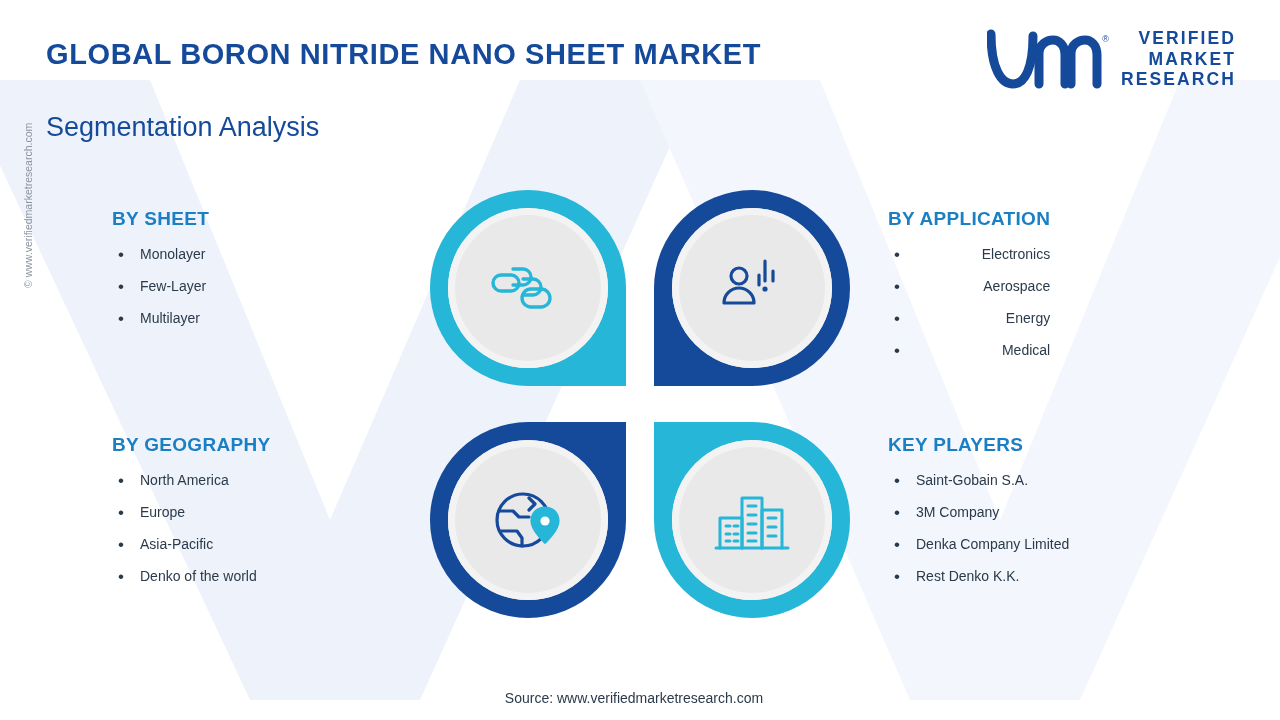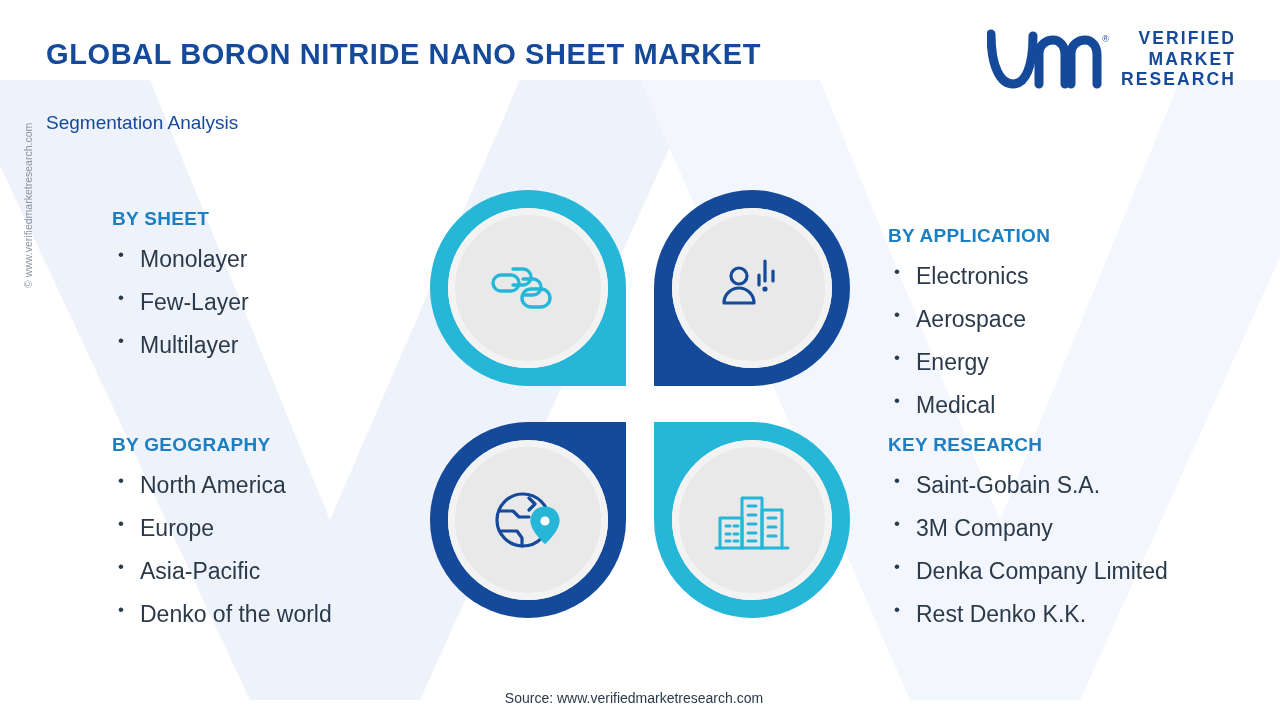--- a/index.html
+++ b/index.html
@@ -42,21 +42,21 @@
     letter-spacing: 0.6px;
     color: #15499a;
     text-transform: uppercase;
     white-space: nowrap;
     text-align: center;
   }
   .subtitle {
     position: absolute;
     left: 46px;
     top: 112px;
-    font-size: 19px;
+    font-size: 27px;
     color: #15499a;
     font-weight: normal;
     white-space: nowrap;
   }
 
   
   .logo {
     position: absolute;
     right: 44px;
     top: 28px;
@@ -97,38 +97,38 @@
     margin-bottom: 16px;
     white-space: nowrap;
   }
   ul.items {
     list-style: none;
     margin: 0;
     padding: 0;
   }
   ul.items li {
     position: relative;
-    font-size: 23px;
+    font-size: 14px;
     color: #2b3a4a;
     padding-left: 28px;
     margin-bottom: 16px;
     white-space: nowrap;
   }
   ul.items li::before {
     content: "•";
     position: absolute;
     left: 6px;
     top: -1px;
     color: #2b3a4a;
     font-size: 17px;
   }
 
   #col-type      { left: 112px; top: 208px; }
   #col-geography { left: 112px; top: 434px; }
-  #col-application { left: 888px; top: 225px; }
+  #col-application { left: 888px; top: 208px; text-align: right; }
   #col-players   { left: 888px; top: 434px; }
 
   
   .quad {
     position: absolute;
     left: 430px;
     top: 190px;
     width: 420px;
     height: 428px;
   }
@@ -229,21 +229,21 @@
     <div class="col-head">BY APPLICATION</div>
     <ul class="items">
       <li>Electronics</li>
       <li>Aerospace</li>
       <li>Energy</li>
       <li>Medical</li>
     </ul>
   </div>
 
   <div class="col" id="col-players">
-    <div class="col-head">KEY RESEARCH</div>
+    <div class="col-head">KEY PLAYERS</div>
     <ul class="items">
       <li>Saint-Gobain S.A.</li>
       <li>3M Company</li>
       <li>Denka Company Limited</li>
       <li>Rest Denko K.K.</li>
     </ul>
   </div>
 
   <div class="quad">
 

